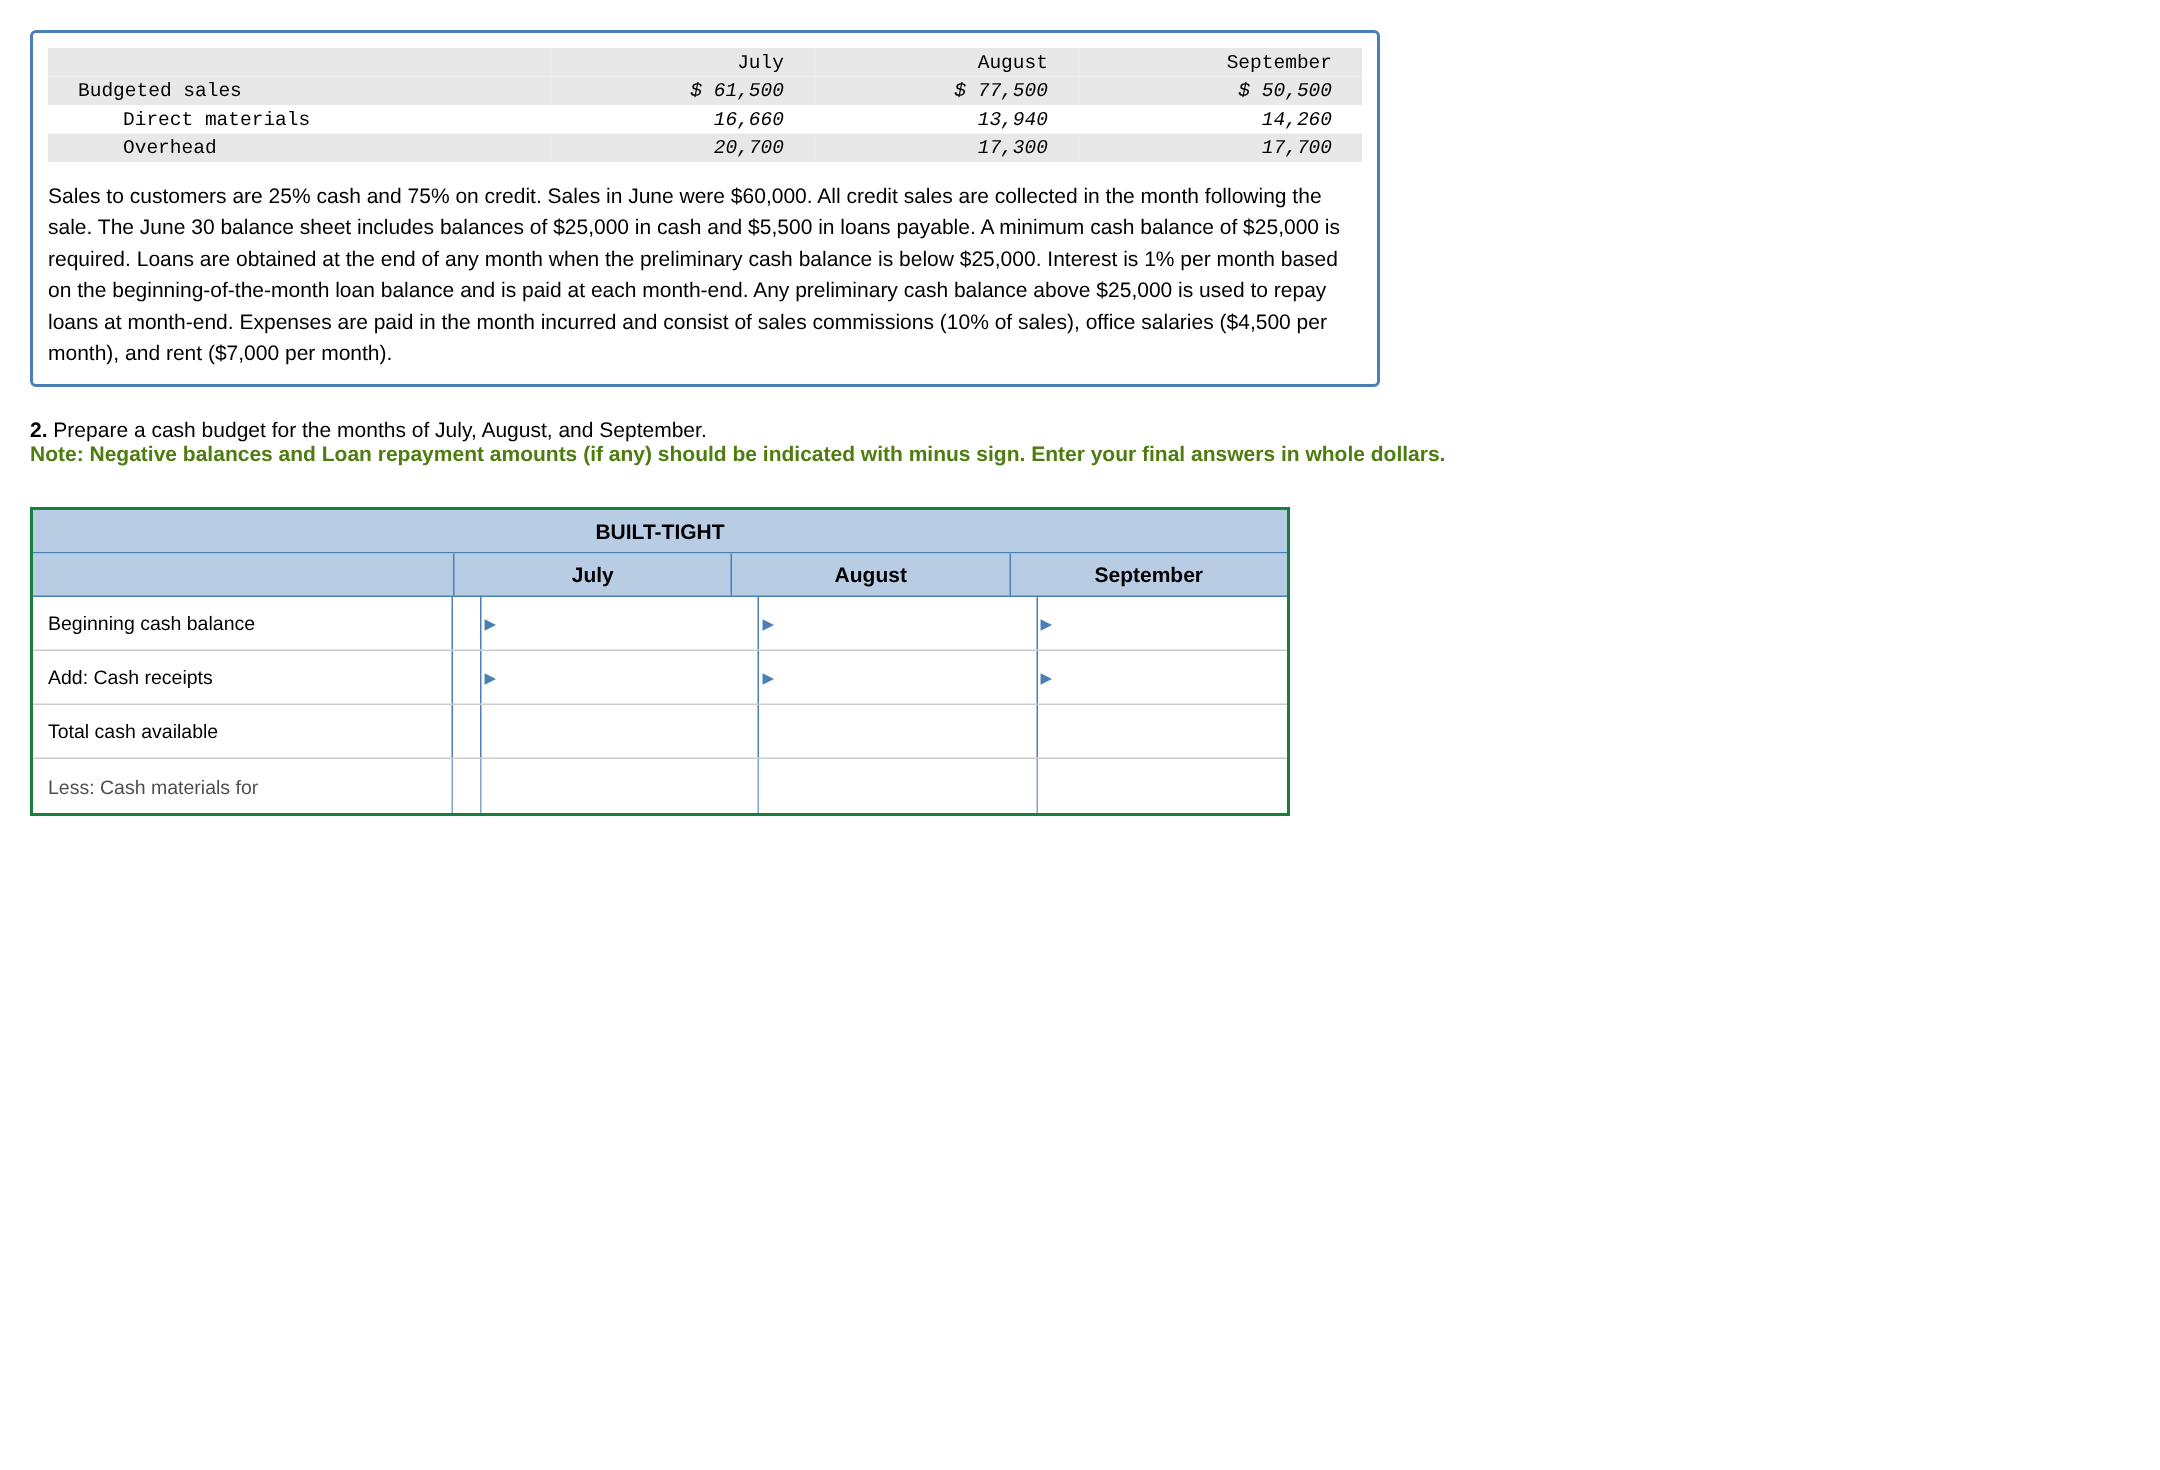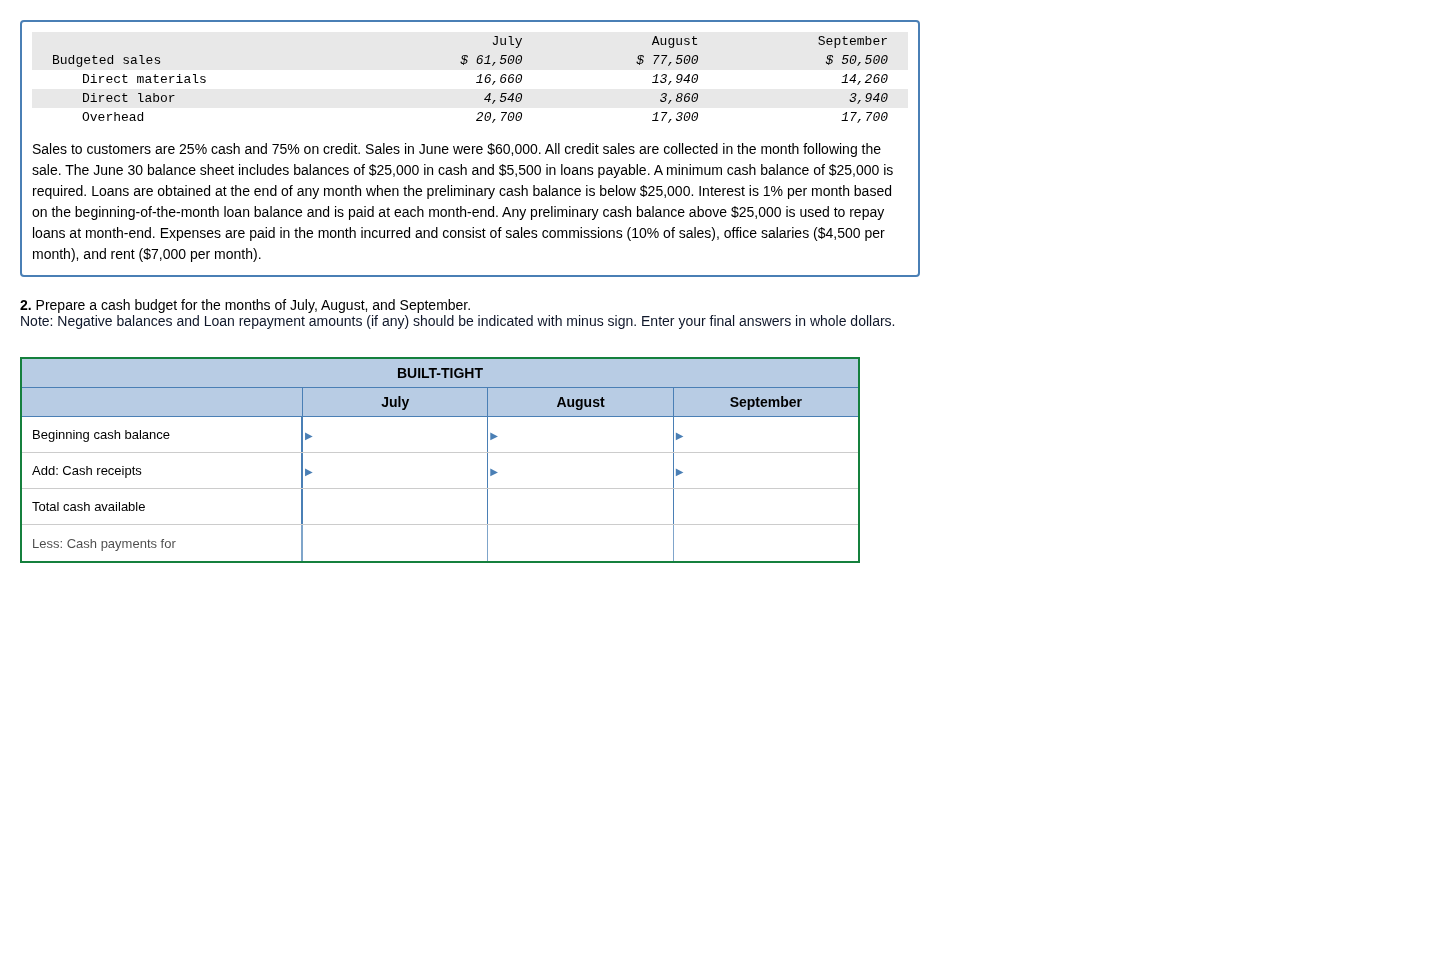--- a/index.html
+++ b/index.html
@@ -70,22 +70,22 @@
       padding-left: 50px !important;
     }
 
     .description-text {
       font-size: 14px;
       line-height: 1.5;
       margin-top: 10px;
     }
 
     .note-red {
-      color: #0f172a;
-      font-weight: normal;
+      color: #4d7c0f;
+      font-weight: bold;
       font-size: 14px;
       margin-bottom: 16px;
     }
 
     .budget-container {
       border: 2px solid #15803d;
       max-width: 840px;
       margin-top: 16px;
     }
 
@@ -123,20 +123,21 @@
 
     .budget-col-header:first-child {
       border-left: none;
     }
 
     .budget-data-row {
       display: grid;
       grid-template-columns: 280px 1fr 1fr 1fr;
       border-bottom: 1px solid #ccc;
       min-height: 36px;
+      gap: 18px;
     }
 
     .budget-data-row:last-child {
       border-bottom: none;
     }
 
     .budget-row-label {
       padding: 8px 10px;
       font-size: 13px;
       display: flex;
@@ -201,26 +202,20 @@
           <td>$ 77,500</td>
           <td>$ 50,500</td>
         </tr>
         <tr>
           <td class="indent2">Direct materials</td>
           <td>16,660</td>
           <td>13,940</td>
           <td>14,260</td>
         </tr>
         <tr>
-          <td class="indent2">Direct labor</td>
-          <td>4,540</td>
-          <td>3,860</td>
-          <td>3,940</td>
-        </tr>
-        <tr>
           <td class="indent2">Overhead</td>
           <td>20,700</td>
           <td>17,300</td>
           <td>17,700</td>
         </tr>
       </tbody>
     </table>
 
     <p class="description-text">Sales to customers are 25% cash and 75% on credit. Sales in June were $60,000. All credit sales are collected in the month following the sale. The June 30 balance sheet includes balances of $25,000 in cash and $5,500 in loans payable. A minimum cash balance of $25,000 is required. Loans are obtained at the end of any month when the preliminary cash balance is below $25,000. Interest is 1% per month based on the beginning-of-the-month loan balance and is paid at each month-end. Any preliminary cash balance above $25,000 is used to repay loans at month-end. Expenses are paid in the month incurred and consist of sales commissions (10% of sales), office salaries ($4,500 per month), and rent ($7,000 per month).</p>
   </div>
@@ -284,21 +279,21 @@
       </div>
       <div class="budget-input-cell">
         <input type="text" aria-label="Total cash available August" style="">
       </div>
       <div class="budget-input-cell">
         <input type="text" aria-label="Total cash available September" style="">
       </div>
     </div>
 
     <div class="budget-data-row partial-visible">
-      <div class="budget-row-label">Less: Cash payments for</div>
+      <div class="budget-row-label">Less: Cash materials for</div>
       <div class="budget-input-cell">
         <input type="text" aria-label="Less Cash payments July" style="">
       </div>
       <div class="budget-input-cell">
         <input type="text" aria-label="Less Cash payments August" style="">
       </div>
       <div class="budget-input-cell">
         <input type="text" aria-label="Less Cash payments September" style="">
       </div>
     </div>

